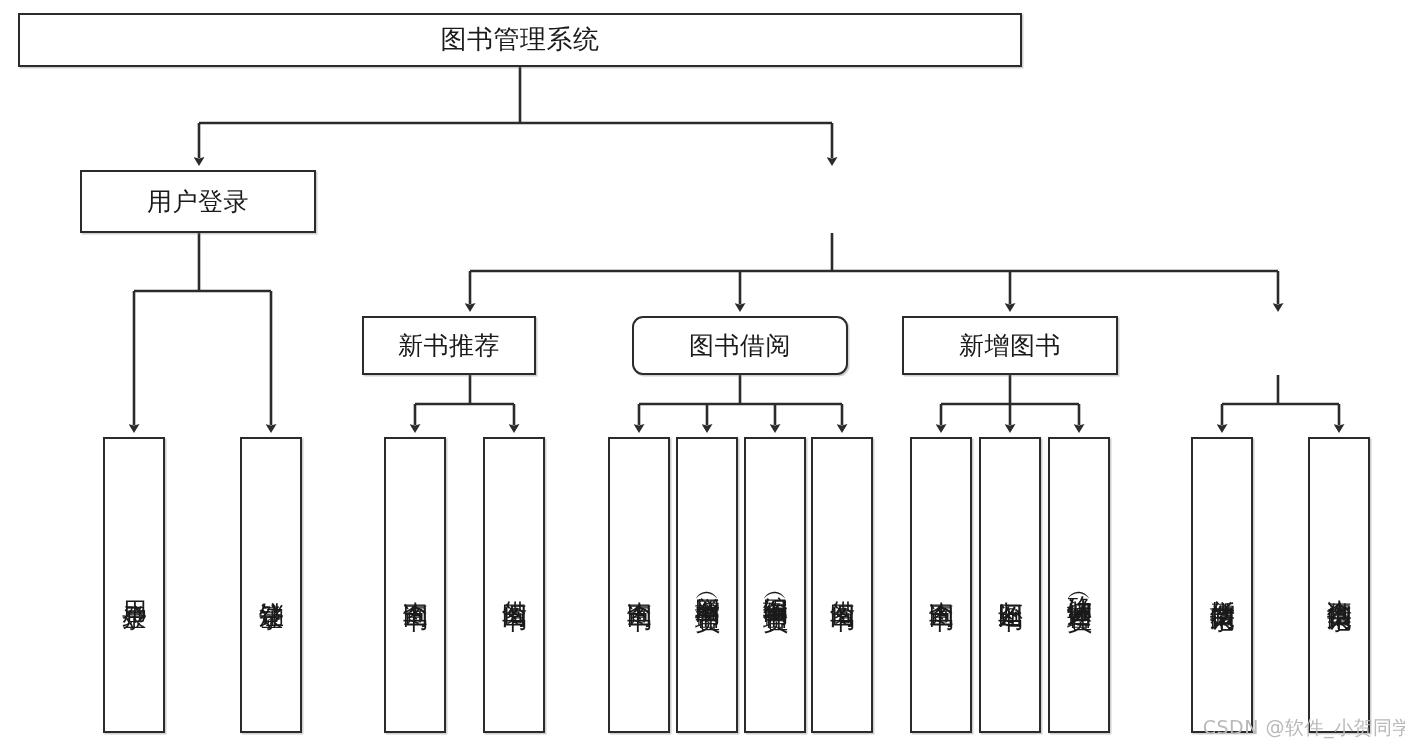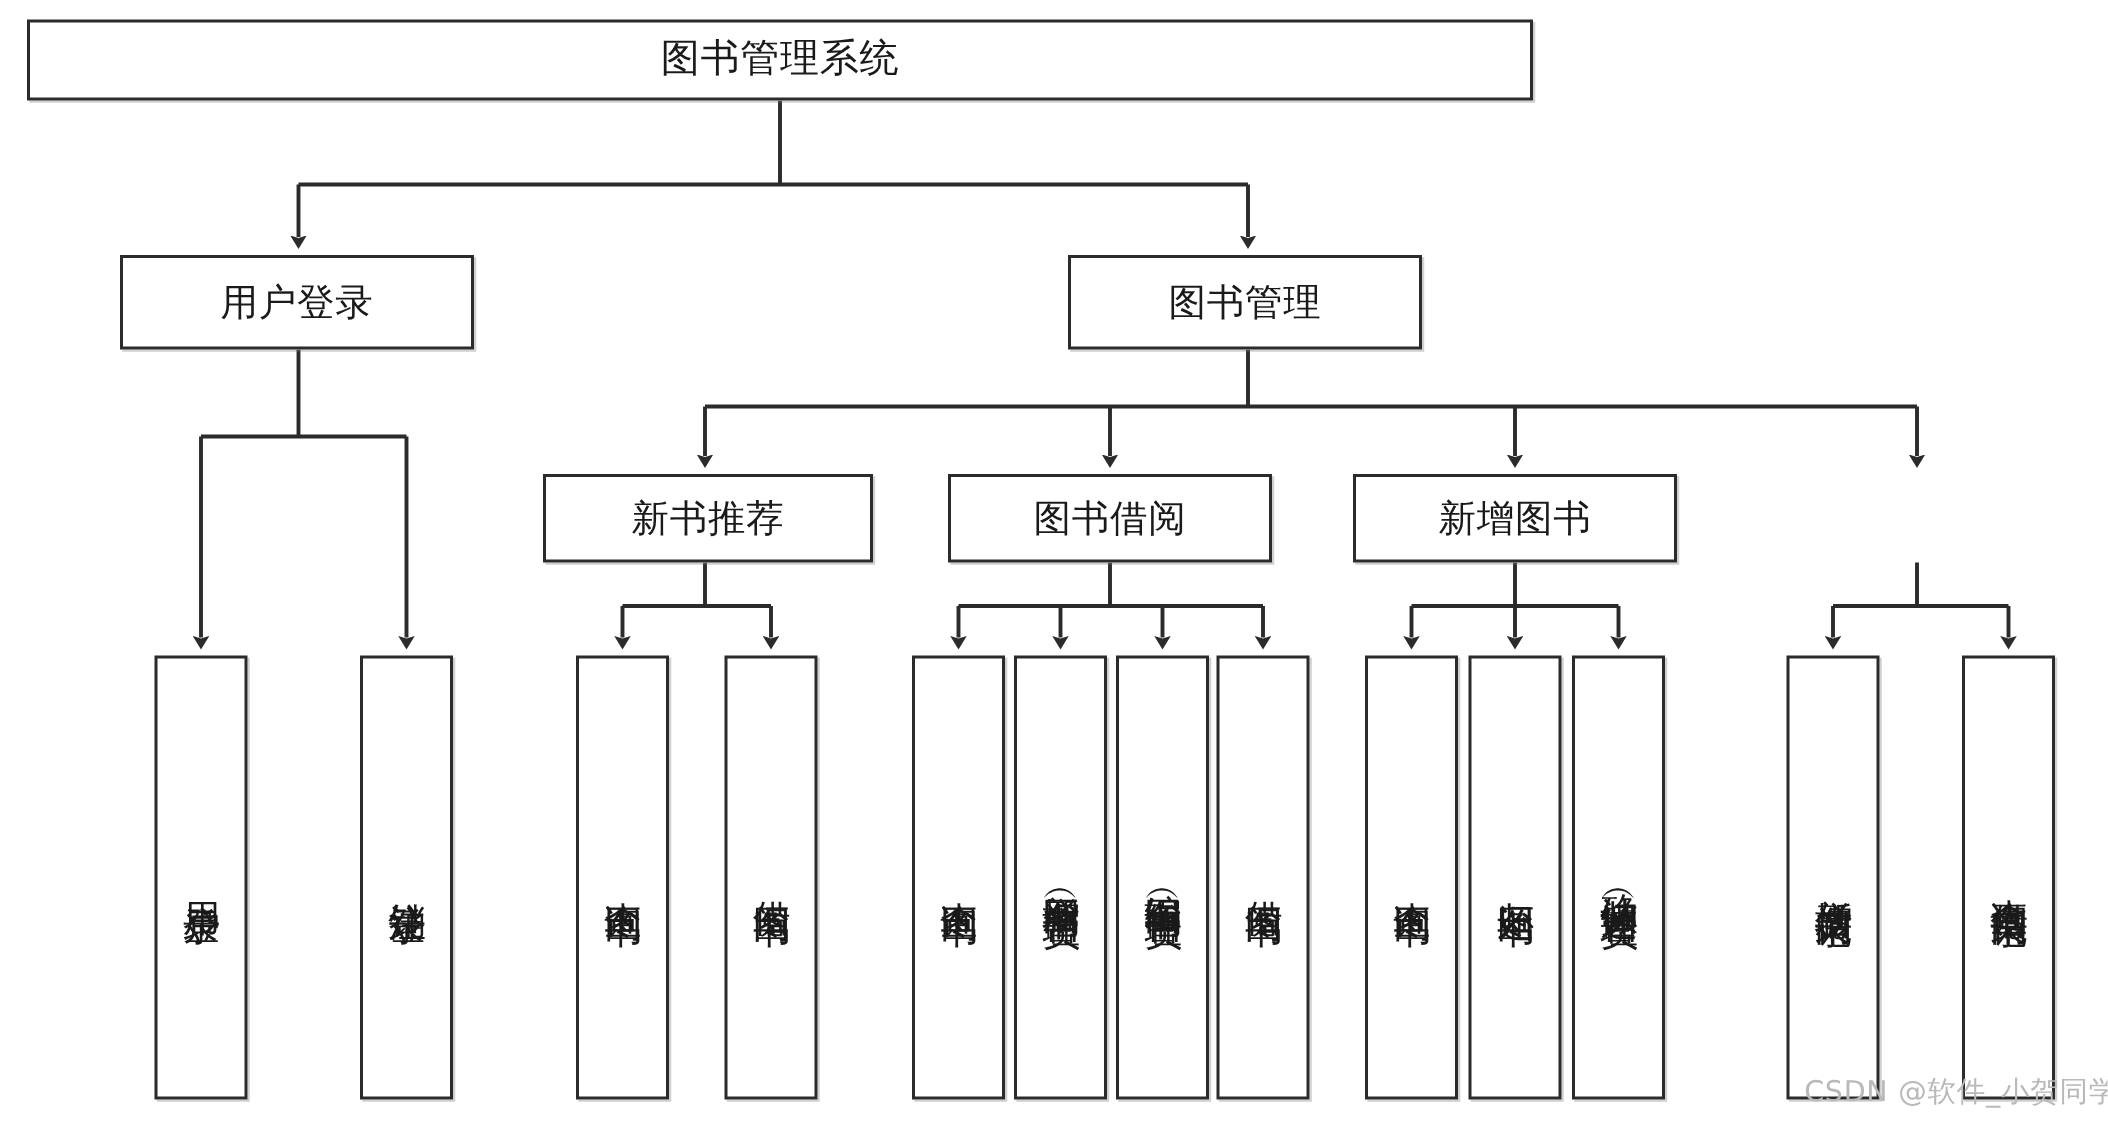--- a/index.html
+++ b/index.html
@@ -131,28 +131,25 @@
     </g>
   </svg>
 
   <div class="node horiz root" style="left:18px; top:13px; width:1004px; height:54px;">
     <span class="lbl">图书管理系统</span>
   </div>
 
   <div class="node horiz" style="left:80px; top:170px; width:236px; height:63px;">
     <span class="lbl">用户登录</span>
   </div>
-  <div class="node horiz" style="left:712px; top:170px; width:236px; height:63px;">
-    <span class="lbl">图书管理</span>
-  </div>
-
-  <div class="node horiz" style="left:362px; top:316px; width:220px; height:59px;">
+
+  <div class="node horiz" style="left:362px; top:316px; width:174px; height:59px;">
     <span class="lbl">新书推荐</span>
   </div>
-  <div class="node horiz" style="left:632px; top:316px; width:216px; height:59px;">
+  <div class="node horiz" style="left:632px; top:316px; width:216px; height:59px;border-radius:11px;">
     <span class="lbl">图书借阅</span>
   </div>
   <div class="node horiz" style="left:902px; top:316px; width:216px; height:59px;">
     <span class="lbl">新增图书</span>
   </div>
 
   <div class="node vert" style="left:103px; top:437px; width:62px; height:296px;">
     <span class="lbl">用户登录</span>
   </div>
   <div class="node vert" style="left:240px; top:437px; width:62px; height:296px;">

